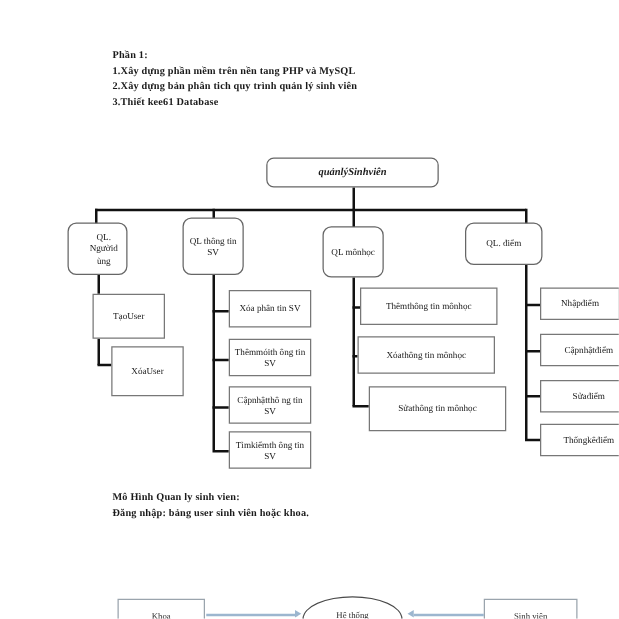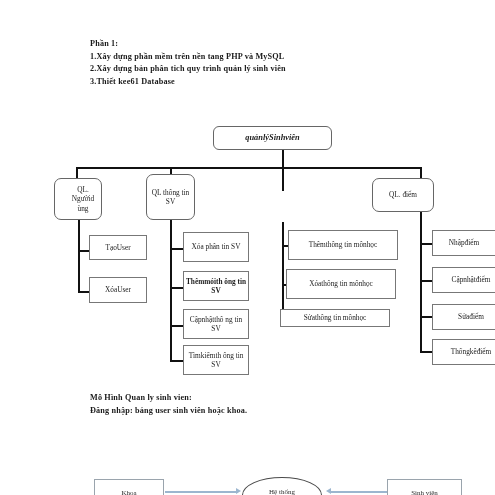--- a/index.html
+++ b/index.html
@@ -72,56 +72,57 @@
 
   <div id="intro" class="text-block">
     <div class="ln">Phần 1:</div>
     <div class="ln">1.Xây dựng phần mềm trên nền tang PHP và MySQL</div>
     <div class="ln">2.Xây dựng bản phân tich quy trình quản lý sinh viên</div>
     <div class="ln">3.Thiết kee61 Database</div>
   </div>
 
   <div id="diagram">
 
-    <div class="node round root" style="left:181px;top:6px;width:119px;height:24px;">quảnlýSinhviên</div>
+    <div class="node round root" style="left:181px;top:6px;width:138px;height:24px;">quảnlýSinhviên</div>
 
     <div class="ln-v thick" style="left:250px;top:30px;height:18px;"></div>
 
     <div class="ln-h thick" style="left:44px;top:47px;width:345px;"></div>
 
     <div class="ln-v thick" style="left:44px;top:47px;height:22px;"></div>
     <div class="ln-v thick" style="left:138px;top:47px;height:19px;"></div>
     <div class="ln-v thick" style="left:250px;top:47px;height:24px;"></div>
     <div class="ln-v thick" style="left:388px;top:47px;height:22px;"></div>
 
     <div class="node round" style="left:22px;top:58px;width:48px;height:42px;padding-left:12px;">QL. Ngườid ùng</div>
     <div class="ln-v thick" style="left:46px;top:100px;height:72px;"></div>
     <div class="ln-h thick" style="left:46px;top:130px;width:12px;"></div>
     <div class="ln-h thick" style="left:46px;top:171px;width:12px;"></div>
-    <div class="node leaf" style="left:57px;top:115px;width:58px;height:25px;">TạoUser</div>
-    <div class="node leaf" style="left:57px;top:157px;width:58px;height:26px;">XóaUser</div>
+    <div class="node leaf" style="left:42px;top:115px;width:58px;height:36px;">TạoUser</div>
+    <div class="node leaf" style="left:57px;top:157px;width:58px;height:40px;">XóaUser</div>
 
     <div class="node round" style="left:114px;top:54px;width:49px;height:46px;">QL thông tin SV</div>
     <div class="ln-v thick" style="left:138px;top:100px;height:140px;"></div>
     <div class="ln-h thick" style="left:138px;top:128px;width:14px;"></div>
     <div class="ln-h thick" style="left:138px;top:167px;width:14px;"></div>
     <div class="ln-h thick" style="left:138px;top:205px;width:14px;"></div>
     <div class="ln-h thick" style="left:138px;top:240px;width:14px;"></div>
     <div class="node leaf" style="left:151px;top:112px;width:66px;height:30px;">Xóa phân tin SV</div>
-    <div class="node leaf" style="left:151px;top:151px;width:66px;height:30px;font-weight:bold;">Thêmmóith ông tin SV</div>
+    <div class="node leaf" style="left:151px;top:151px;width:66px;height:30px;">Thêmmóith ông tin SV</div>
     <div class="node leaf" style="left:151px;top:189px;width:66px;height:30px;">Cậpnhậtthô ng tin SV</div>
     <div class="node leaf" style="left:151px;top:225px;width:66px;height:30px;">Tìmkiếmth ông tin SV</div>
 
+    <div class="node round" style="left:226px;top:61px;width:49px;height:41px;">QL mônhọc</div>
     <div class="ln-v thick" style="left:250px;top:102px;height:103px;"></div>
     <div class="ln-h thick" style="left:250px;top:125px;width:14px;"></div>
     <div class="ln-h thick" style="left:250px;top:164px;width:14px;"></div>
     <div class="ln-h thick" style="left:250px;top:204px;width:14px;"></div>
     <div class="node leaf" style="left:256px;top:110px;width:110px;height:30px;">Thêmthông tin mônhọc</div>
     <div class="node leaf" style="left:254px;top:149px;width:110px;height:30px;">Xóathông tin mônhọc</div>
-    <div class="node leaf" style="left:248px;top:189px;width:110px;height:18px;">Sửathông tin mônhọc</div>
+    <div class="node leaf" style="left:263px;top:189px;width:110px;height:36px;">Sửathông tin mônhọc</div>
 
     <div class="node round" style="left:340px;top:58px;width:62px;height:34px;">QL. điểm</div>
     <div class="ln-v thick" style="left:388px;top:92px;height:140px;"></div>
     <div class="ln-h thick" style="left:388px;top:123px;width:13px;"></div>
     <div class="ln-h thick" style="left:388px;top:160px;width:13px;"></div>
     <div class="ln-h thick" style="left:388px;top:196px;width:13px;"></div>
     <div class="ln-h thick" style="left:388px;top:231px;width:13px;"></div>
     <div class="node leaf" style="left:400px;top:110px;width:64px;height:26px;">Nhậpđiểm</div>
     <div class="node leaf" style="left:400px;top:147px;width:78px;height:26px;">Cậpnhậtđiểm</div>
     <div class="node leaf" style="left:400px;top:184px;width:78px;height:26px;">Sửađiểm</div>

